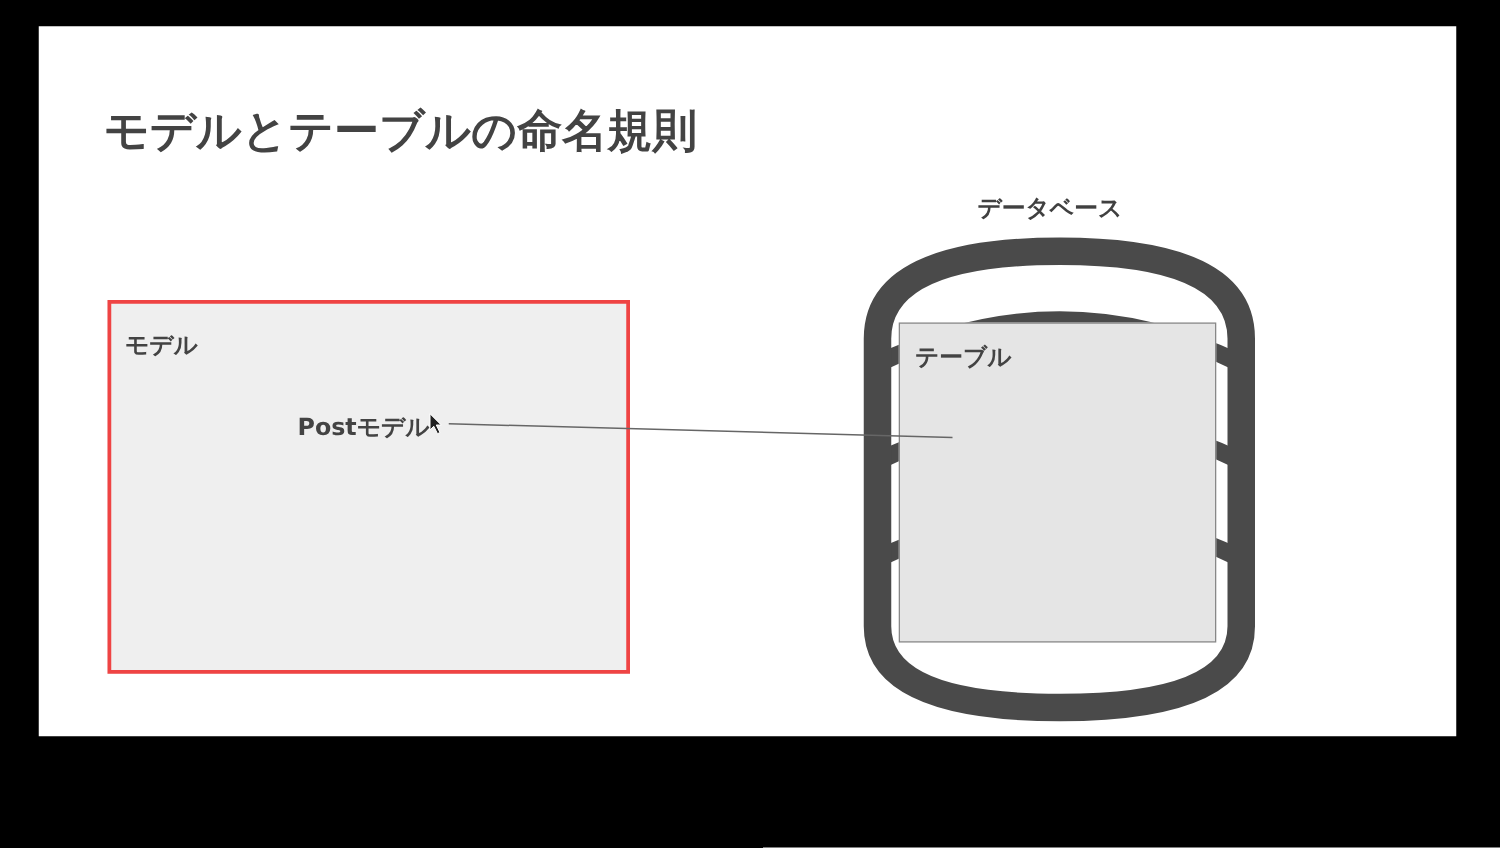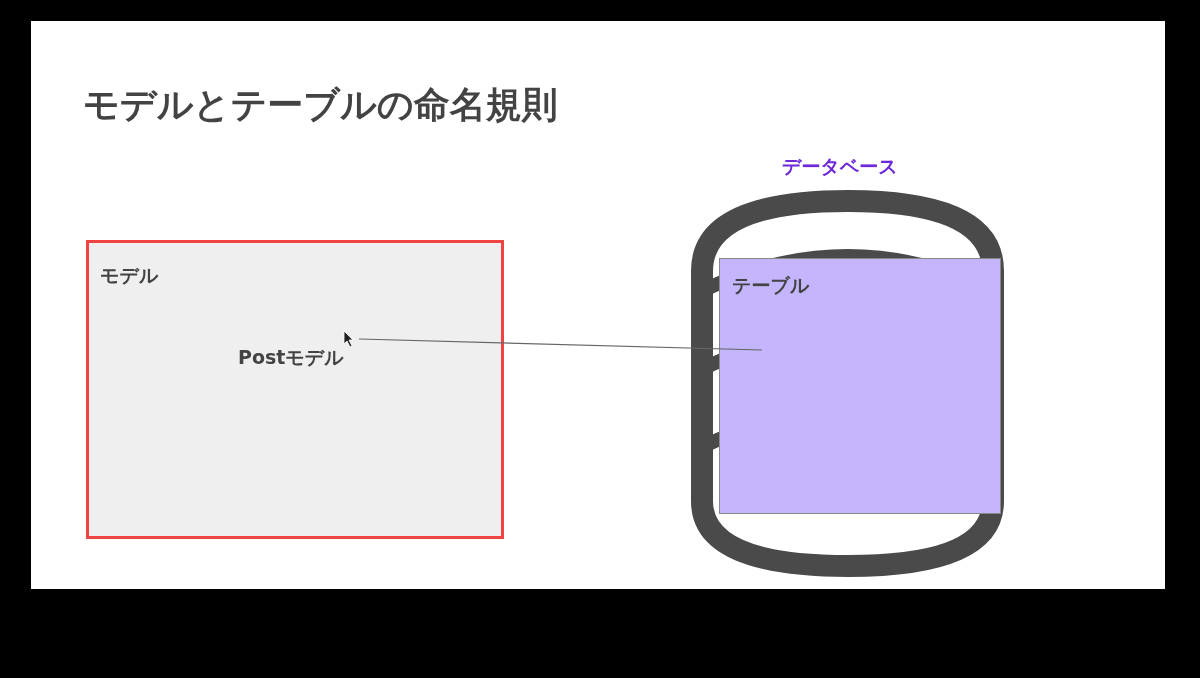--- a/index.html
+++ b/index.html
@@ -3,35 +3,35 @@
 <meta charset="utf-8">
 <style>
   html, body { margin:0; padding:0; }
   body { width:1200px; height:678px; background:#000; position:relative; overflow:hidden;
          font-family:"DejaVu Sans", "Liberation Sans", sans-serif; }
   .slide { position:absolute; left:31px; top:21px; width:1134px; height:568px; background:#fff; }
   .title { position:absolute; left:52px; top:60px; font-size:36px; font-weight:bold; color:#434343; letter-spacing:0px; white-space:nowrap; }
   .model-box { position:absolute; left:55px; top:219px; width:412px; height:293px; background:#efefef; border:3px solid #ef4444; }
   .box-label { position:absolute; font-size:19px; font-weight:bold; color:#434343; white-space:nowrap; }
   .item-label { position:absolute; font-size:19px; font-weight:bold; color:#434343; white-space:nowrap; }
-  .db-caption { position:absolute; left:751px; top:133px; font-size:19px; font-weight:bold; color:#6d28d9; white-space:nowrap; }
+  .db-caption { position:absolute; left:751px; top:133px; font-size:19px; font-weight:bold; color:#404040; white-space:nowrap; }
   svg.db { position:absolute; left:0; top:0; }
-  .table-box { position:absolute; left:688px; top:237px; width:252px; height:254px; background:#c4b5fd; border:1px solid #888;padding-left:28px; }
+  .table-box { position:absolute; left:688px; top:237px; width:252px; height:254px; background:#e5e5e5; border:1px solid #888; }
   svg.connector { position:absolute; left:0; top:0; pointer-events:none; }
   .cursor { position:absolute; left:312px; top:309px; }
 </style>
 </head>
 <body>
 
 <div class="slide">
   <div class="title">モデルとテーブルの命名規則</div>
 
   <div class="model-box">
     <div class="box-label" style="left:11px; top:20px;">モデル</div>
-    <div class="item-label" style="left:149px; top:102px;">Postモデル</div>
+    <div class="item-label" style="left:149px; top:86px;">Postモデル</div>
   </div>
 
   <div class="db-caption">データベース</div>
 
   <svg class="db" width="1134" height="638">
 
     <path d="M671 270 Q817 200 962 270" fill="none" stroke="#4a4a4a" stroke-width="14"></path>
     <path d="M671 348 Q817 278 962 348" fill="none" stroke="#4a4a4a" stroke-width="14"></path>
     <path d="M671 426 Q817 356 962 426" fill="none" stroke="#4a4a4a" stroke-width="14"></path>
 

